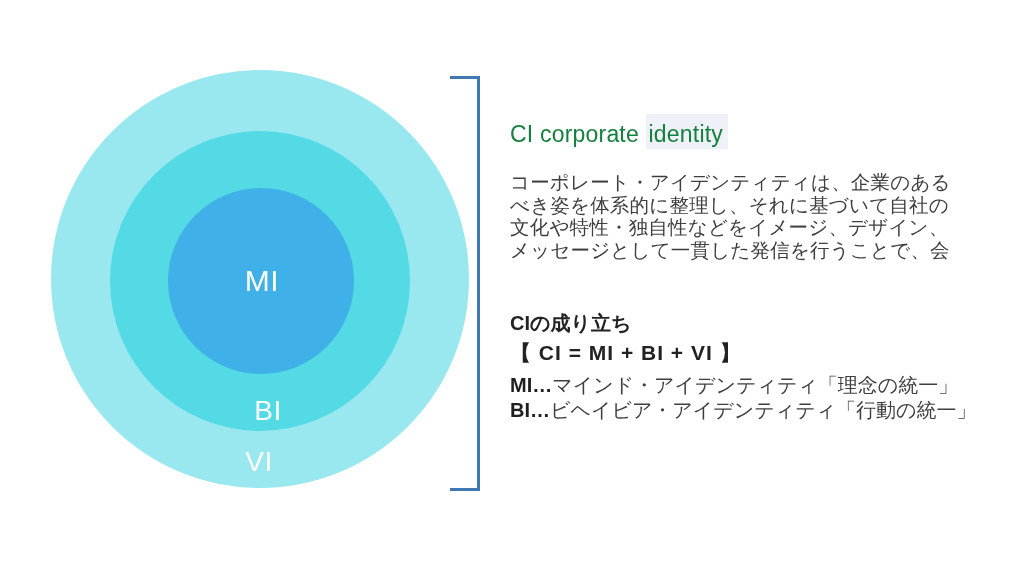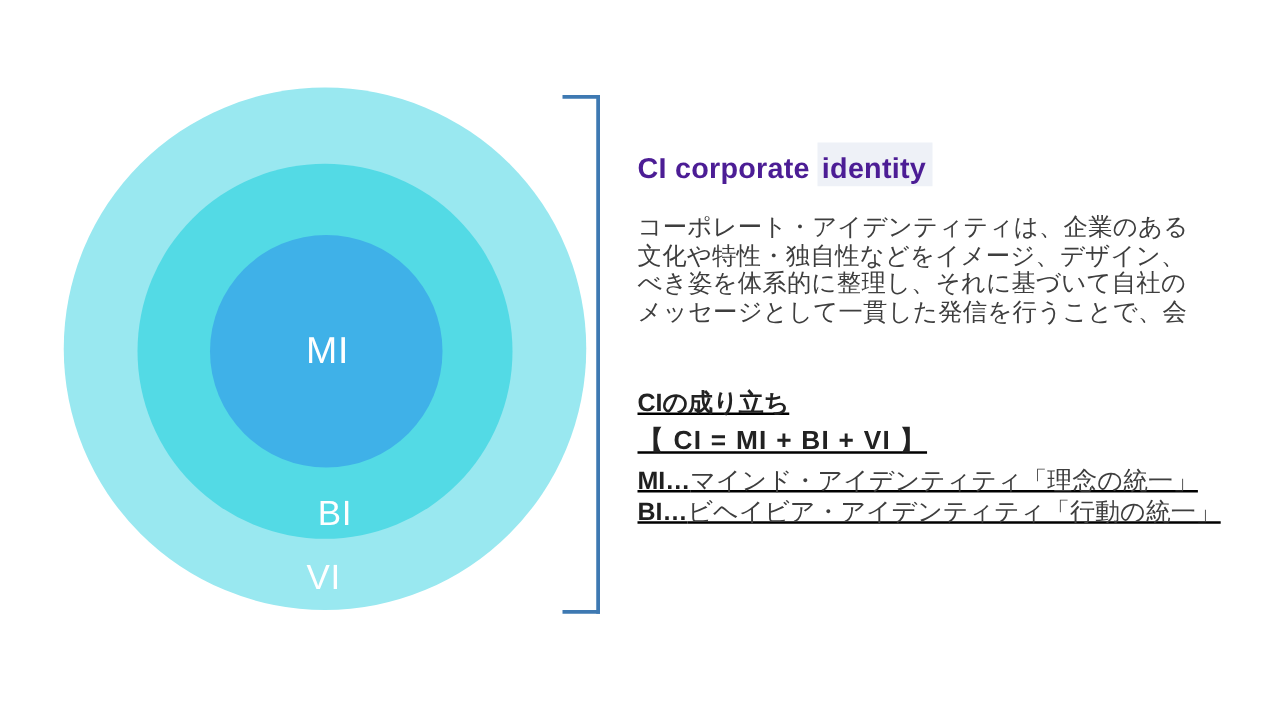--- a/index.html
+++ b/index.html
@@ -37,40 +37,40 @@
     width: 30px; height: 415px;
     border-top: 3px solid #3E79B2;
     border-right: 3px solid #3E79B2;
     border-bottom: 3px solid #3E79B2;
   }
 
   
   .text-block-1 { position: absolute; left: 510px; top: 120px; width: 480px; }
   .heading {
     font-size: 23px;
-    font-weight: 700;
-    color: #4c1d95;
+    font-weight: 400;
+    color: #15803d;
     line-height: 28px;
     letter-spacing: 0.2px;
     white-space: nowrap;
   }
   .heading .hl {
     background: #eef1f7;
     padding: 7px 5px 2px 3px;
   }
   .desc {
     margin-top: 23px;
     font-size: 19.5px;
     line-height: 22.6px;
     color: #3e3e3e;
     letter-spacing: 0.2px;
   }
   .desc .line { white-space: nowrap; }
 
-  .text-block-2 { position: absolute; left: 510px; top: 311px; width: 500px; text-decoration: underline; }
+  .text-block-2 { position: absolute; left: 510px; top: 311px; width: 500px; }
   .subheading {
     font-size: 20px;
     font-weight: 700;
     color: #222222;
     line-height: 24px;
     white-space: nowrap;
   }
   .formula {
     margin-top: 5px;
     font-size: 21px;
@@ -102,22 +102,22 @@
     <div class="ring-label label-bi">BI</div>
     <div class="ring-label label-vi">VI</div>
   </div>
 
   <div class="bracket"></div>
 
   <div class="text-block-1">
     <div class="heading"><span>CI corporate </span><span class="hl">identity</span></div>
     <div class="desc">
       <div class="line">コーポレート・アイデンティティは、企業のある</div>
+      <div class="line">べき姿を体系的に整理し、それに基づいて自社の</div>
       <div class="line">文化や特性・独自性などをイメージ、デザイン、</div>
-      <div class="line">べき姿を体系的に整理し、それに基づいて自社の</div>
       <div class="line">メッセージとして一貫した発信を行うことで、会</div>
     </div>
   </div>
 
   <div class="text-block-2">
     <div class="subheading">CIの成り立ち</div>
     <div class="formula">【 CI = MI + BI + VI 】</div>
     <div class="item-list">
       <div class="item"><span class="prefix">MI…</span><span>マインド・アイデンティティ「理念の統一」</span></div>
       <div class="item"><span class="prefix">BI…</span><span>ビヘイビア・アイデンティティ「行動の統一」</span></div>

